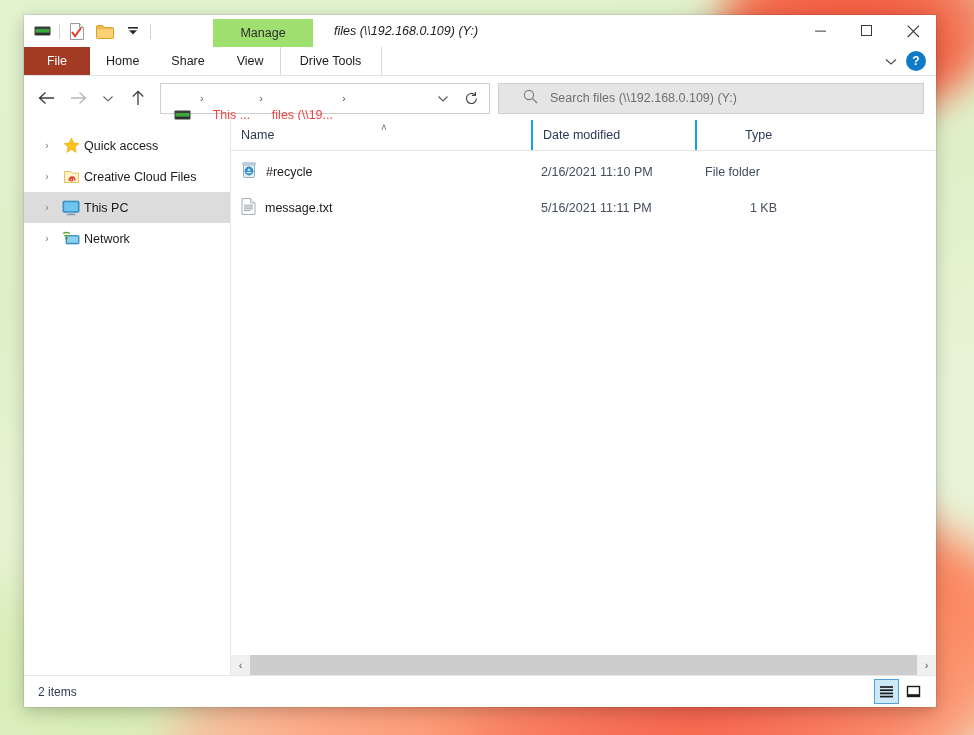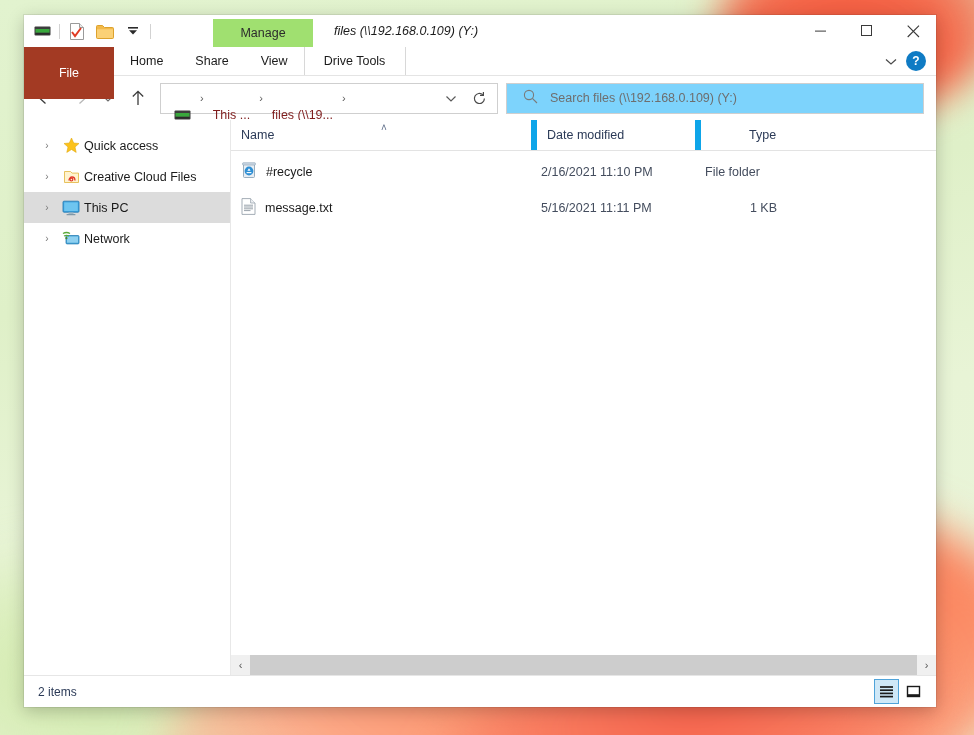--- a/index.html
+++ b/index.html
@@ -141,21 +141,21 @@
     justify-content: center;
     font-size: 12.5px;
     color: #1b1b1b;
     padding: 0 16px;
     height: 100%;
   }
   .tab.file {
     background: #a33a23;
     color: #ffffff;
     min-width: 66px;
-    padding: 12px;
+    padding: 0;
   }
   .tab.ctx-child {
     min-width: 100px;
     padding: 0;
     border-left: 1px solid #d8d8d8;
     border-right: 1px solid #d8d8d8;
     background: #ffffff;
   }
   .ribbon-right {
     position: absolute;
@@ -207,21 +207,21 @@
     display: flex;
     align-items: center;
     flex: 1;
     padding-left: 8px;
     gap: 1px;
     min-width: 0;
     overflow: hidden;
   }
   .crumb {
     font-size: 12.5px;
-    color: #7f1d1d;
+    color: #ef4444;
     padding: 2px 5px;
     white-space: nowrap;
     margin-top: 33px;
   }
   .crumb-sep {
     color: #5a5a5a;
     font-size: 11px;
     padding: 0 3px;
   }
   .addr-right {
@@ -229,24 +229,24 @@
     padding-right: 4px;
   }
   .addr-icon-btn {
     width: 28px; height: 27px;
     display: flex; align-items: center; justify-content: center;
   }
   .searchbox {
     width: 400px;
     height: 29px;
     border: 1px solid #cfcfcf;
-    background: #7dd3fc;
-    display: flex;
-    align-items: center;
-    padding-left: 16px;
+    background: #e5e5e5;
+    display: flex;
+    align-items: center;
+    padding-left: 24px;
     gap: 12px;
     text-align: center;
   }
   .search-ph {
     font-size: 12.5px;
     color: #6e6e6e;
     white-space: nowrap;
   }
 
   
@@ -304,21 +304,21 @@
   .col {
     font-size: 12.5px;
     color: #2b3a57;
     height: 100%;
     display: flex;
     align-items: center;
     padding-left: 10px;
     box-sizing: border-box;
     position: relative;
   }
-  .col + .col { border-left: 6px solid #0ea5e9; }
+  .col + .col { border-left: 2px solid #0ea5e9; }
   .col-name { width: 300px; }
   .col-date { width: 164px; }
   .col-type { width: 144px; padding-left: 48px; }
   .col-size { width: 96px; }
   .sort-caret {
     position: absolute;
     left: 150px;
     top: 2px;
     color: #5a6a86;
     font-size: 10px;

